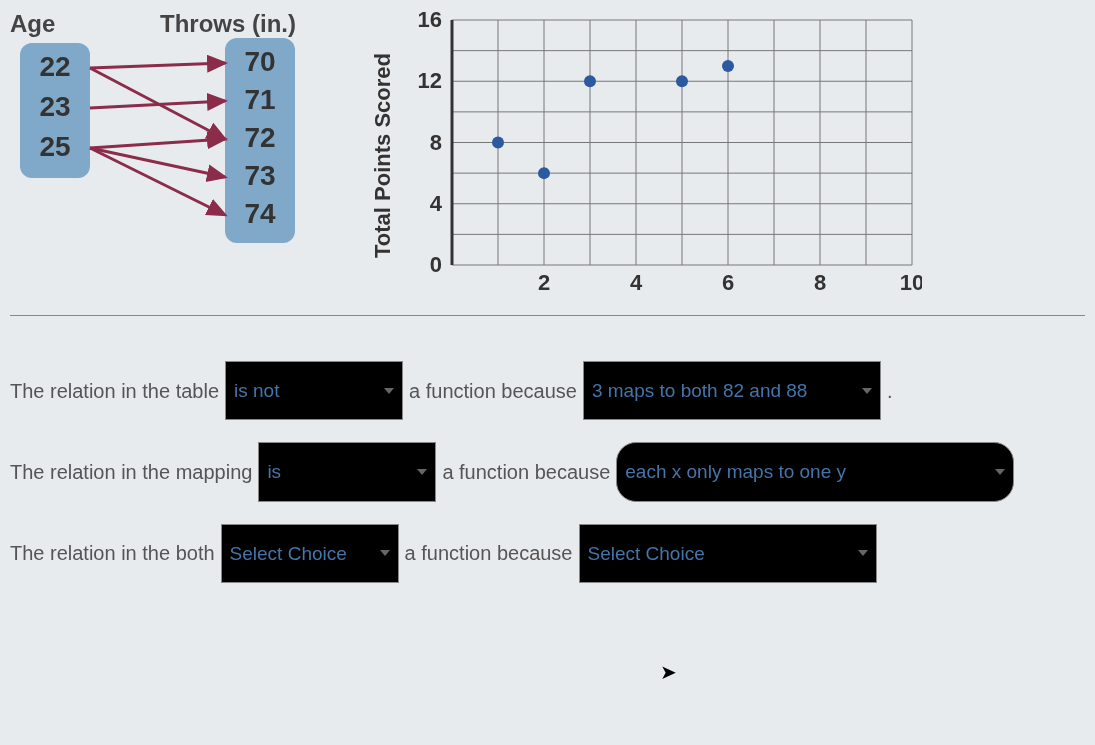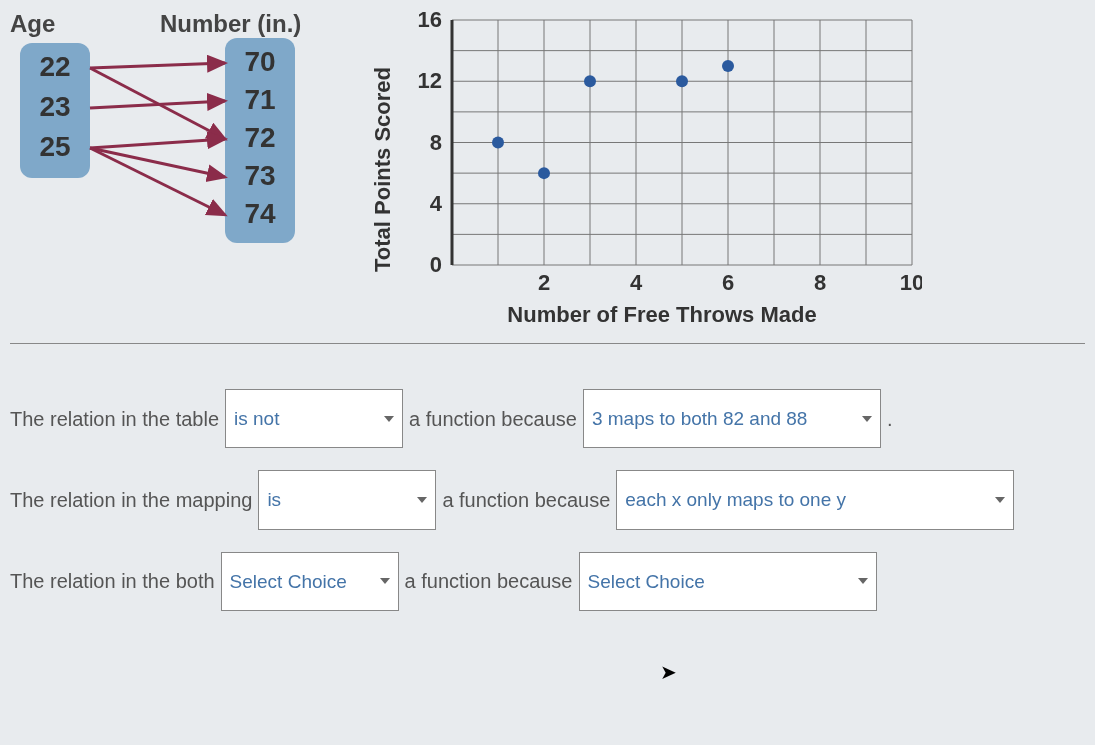--- a/index.html
+++ b/index.html
@@ -57,29 +57,29 @@
   .tick-label { font-size: 22px; font-weight: bold; fill: #333; text-anchor: middle; }
   .y-tick-label { font-size: 22px; font-weight: bold; fill: #333; text-anchor: end; }
   .data-point { fill: #2b5a9e; }
   .xlabel { font-size: 22px; font-weight: bold; color: #333; margin-top: 2px; }
   .sentences { margin-top: 45px; font-size: 20px; color: #555; line-height: 2.6; }
   .sentence { margin-bottom: 22px; display: flex; align-items: center; flex-wrap: wrap; gap: 6px; }
   .select-box {
     display: inline-flex;
     align-items: center;
     border: 1px solid #888;
-    background: #ffffff;
+    background: #000000;
     padding: 4px 8px;
     font-size: 19px;
     color: #4474a8;
     min-height: 28px;
     cursor: pointer;
   }
   .select-box.wide { min-width: 280px; }
-  .select-box.wider { min-width: 380px; }
+  .select-box.wider { min-width: 380px; border-radius: 20px; }
   .select-box.med { min-width: 160px; }
   .chev {
     margin-left: auto;
     width: 0; height: 0;
     border-left: 5px solid transparent;
     border-right: 5px solid transparent;
     border-top: 6px solid #666;
     display: inline-block;
   }
   .cursor {
@@ -91,21 +91,21 @@
     pointer-events: none;
   }
 </style>
 </head>
 <body>
 
 <div class="top-row">
   <div class="mapping">
     <div class="mapping-headers">
       <div class="age-h">Age</div>
-      <div>Number (in.)</div>
+      <div>Throws (in.)</div>
     </div>
     <svg class="mapping-svg" id="mapping-svg">
         <rect x="10" y="5" width="70" height="135" rx="12" class="pill"></rect>
         <rect x="215" y="0" width="70" height="205" rx="12" class="pill"></rect>
         <defs>
           <marker id="ah" markerWidth="8" markerHeight="8" refX="6" refY="3" orient="auto">
             <path d="M0,0 L7,3 L0,6 Z" class="arrow-head"></path>
           </marker>
         </defs>
         <line x1="80" y1="30" x2="215" y2="25" class="arrow-line" marker-end="url(#ah)"></line>
@@ -159,21 +159,20 @@
           <text x="234" y="280" class="tick-label">4</text>
           <text x="326" y="280" class="tick-label">6</text>
           <text x="418" y="280" class="tick-label">8</text>
           <text x="510" y="280" class="tick-label">10</text>
           <circle cx="96" cy="132.5" r="6" class="data-point"></circle>
           <circle cx="142" cy="163.125" r="6" class="data-point"></circle>
           <circle cx="188" cy="71.25" r="6" class="data-point"></circle>
           <circle cx="280" cy="71.25" r="6" class="data-point"></circle>
           <circle cx="326" cy="55.9375" r="6" class="data-point"></circle>
         </svg>
-      <div class="xlabel">Number of Free Throws Made</div>
     </div>
   </div>
 </div>
 
 <div class="sentences">
 
   <div class="sentence">
     <span>The relation in the table</span>
     <span class="select-box med">
       <span>is not</span>

